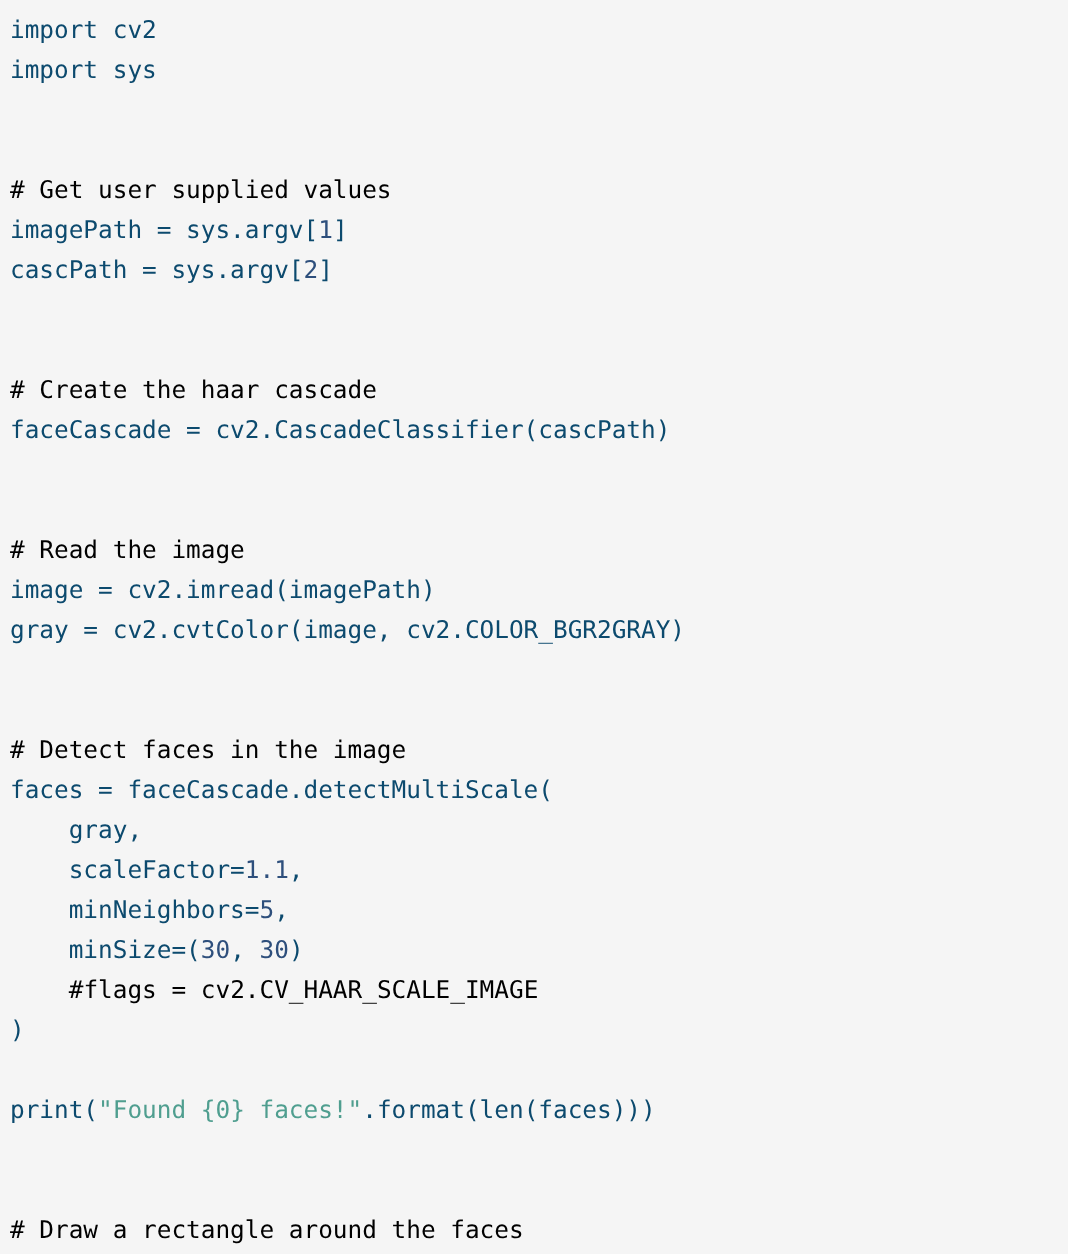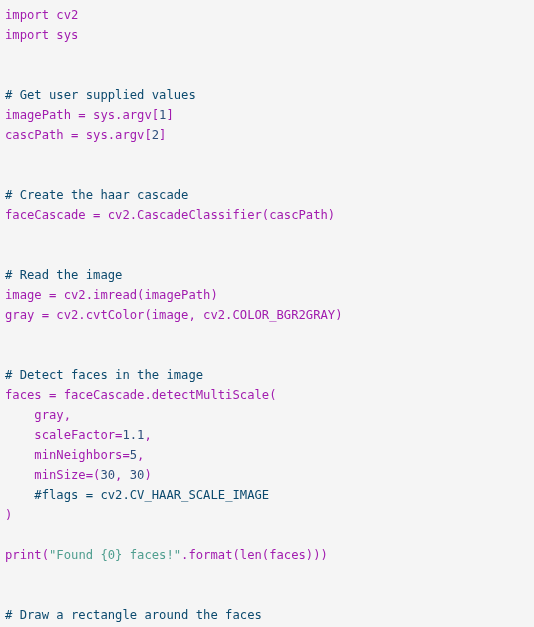--- a/index.html
+++ b/index.html
@@ -30,22 +30,22 @@
     color: #666666;
     white-space: pre;
     letter-spacing: 0px;
     -webkit-font-smoothing: antialiased;
   }
   .ln {
     display: block;
     height: 20px;
     white-space: pre;
   }
-  .tok-plain   { color: #a21caf; }
-  .tok-comment { color: #0c4a6e; margin-top: 47px; }
+  .tok-plain   { color: #0c4a6e; }
+  .tok-comment { color: #000000; margin-top: 47px; }
   .tok-string  { color: #4f9e8f; }
   .tok-number  { color: #2e4f7c; }
 </style>
 </head>
 <body>
 
 <div id="code-block">
   <pre class="code-listing" id="code-listing"><span class="ln"><span class="tok-plain">import cv2</span></span><span class="ln"><span class="tok-plain">import sys</span></span><span class="ln">&nbsp;</span><span class="ln">&nbsp;</span><span class="ln"><span class="tok-comment"># Get user supplied values</span></span><span class="ln"><span class="tok-plain">imagePath = sys.argv[</span><span class="tok-number">1</span><span class="tok-plain">]</span></span><span class="ln"><span class="tok-plain">cascPath = sys.argv[</span><span class="tok-number">2</span><span class="tok-plain">]</span></span><span class="ln">&nbsp;</span><span class="ln">&nbsp;</span><span class="ln"><span class="tok-comment"># Create the haar cascade</span></span><span class="ln"><span class="tok-plain">faceCascade = cv2.CascadeClassifier(cascPath)</span></span><span class="ln">&nbsp;</span><span class="ln">&nbsp;</span><span class="ln"><span class="tok-comment"># Read the image</span></span><span class="ln"><span class="tok-plain">image = cv2.imread(imagePath)</span></span><span class="ln"><span class="tok-plain">gray = cv2.cvtColor(image, cv2.COLOR_BGR2GRAY)</span></span><span class="ln">&nbsp;</span><span class="ln">&nbsp;</span><span class="ln"><span class="tok-comment"># Detect faces in the image</span></span><span class="ln"><span class="tok-plain">faces = faceCascade.detectMultiScale(</span></span><span class="ln"><span class="tok-plain">    gray,</span></span><span class="ln"><span class="tok-plain">    scaleFactor=</span><span class="tok-number">1.1</span><span class="tok-plain">,</span></span><span class="ln"><span class="tok-plain">    minNeighbors=</span><span class="tok-number">5</span><span class="tok-plain">,</span></span><span class="ln"><span class="tok-plain">    minSize=(</span><span class="tok-number">30</span><span class="tok-plain">, </span><span class="tok-number">30</span><span class="tok-plain">)</span></span><span class="ln"><span class="tok-plain">    </span><span class="tok-comment">#flags = cv2.CV_HAAR_SCALE_IMAGE</span></span><span class="ln"><span class="tok-plain">)</span></span><span class="ln">&nbsp;</span><span class="ln"><span class="tok-plain">print(</span><span class="tok-string">"Found {0} faces!"</span><span class="tok-plain">.format(len(faces)))</span></span><span class="ln">&nbsp;</span><span class="ln">&nbsp;</span><span class="ln"><span class="tok-comment"># Draw a rectangle around the faces</span></span><span class="ln"></span></pre>
 </div>
 

